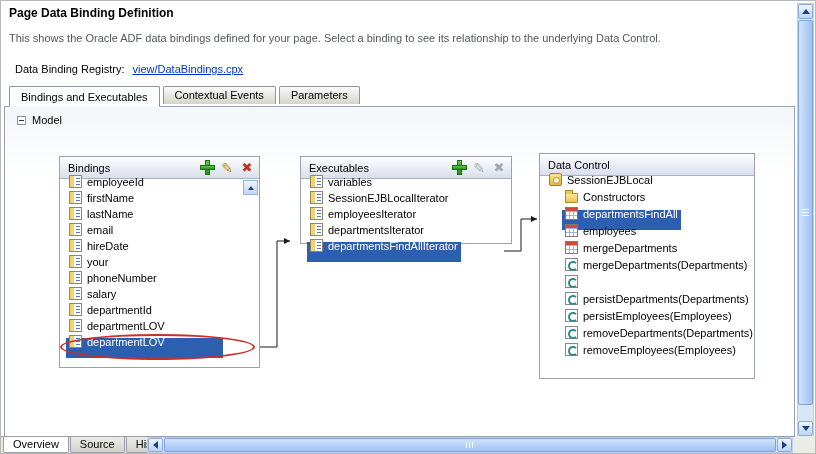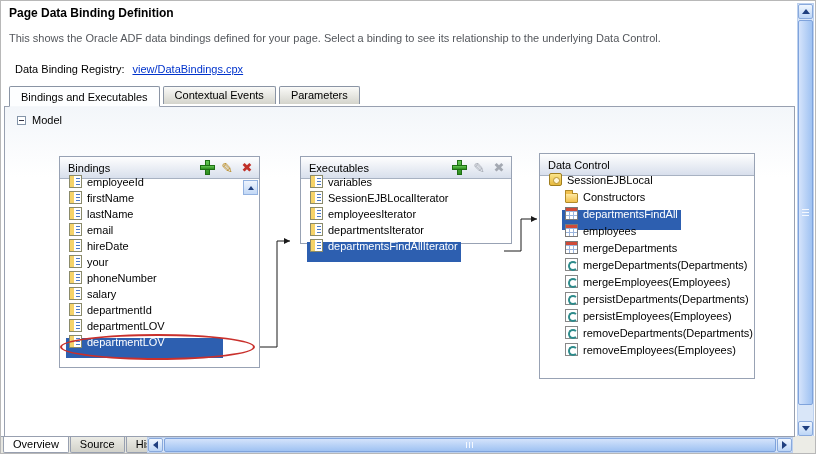--- a/index.html
+++ b/index.html
@@ -309,21 +309,20 @@
           </div>
         <div class="trow child">
             <span class="cell">
               <span class="ico ic-method"></span>
               <span class="lbl">mergeDepartments(Departments)</span>
             </span>
           </div>
         <div class="trow child">
             <span class="cell">
               <span class="ico ic-method"></span>
-              <span class="lbl">mergeEmployees(Employees)</span>
             </span>
           </div>
         <div class="trow child">
             <span class="cell">
               <span class="ico ic-method"></span>
               <span class="lbl">persistDepartments(Departments)</span>
             </span>
           </div>
         <div class="trow child">
             <span class="cell">

